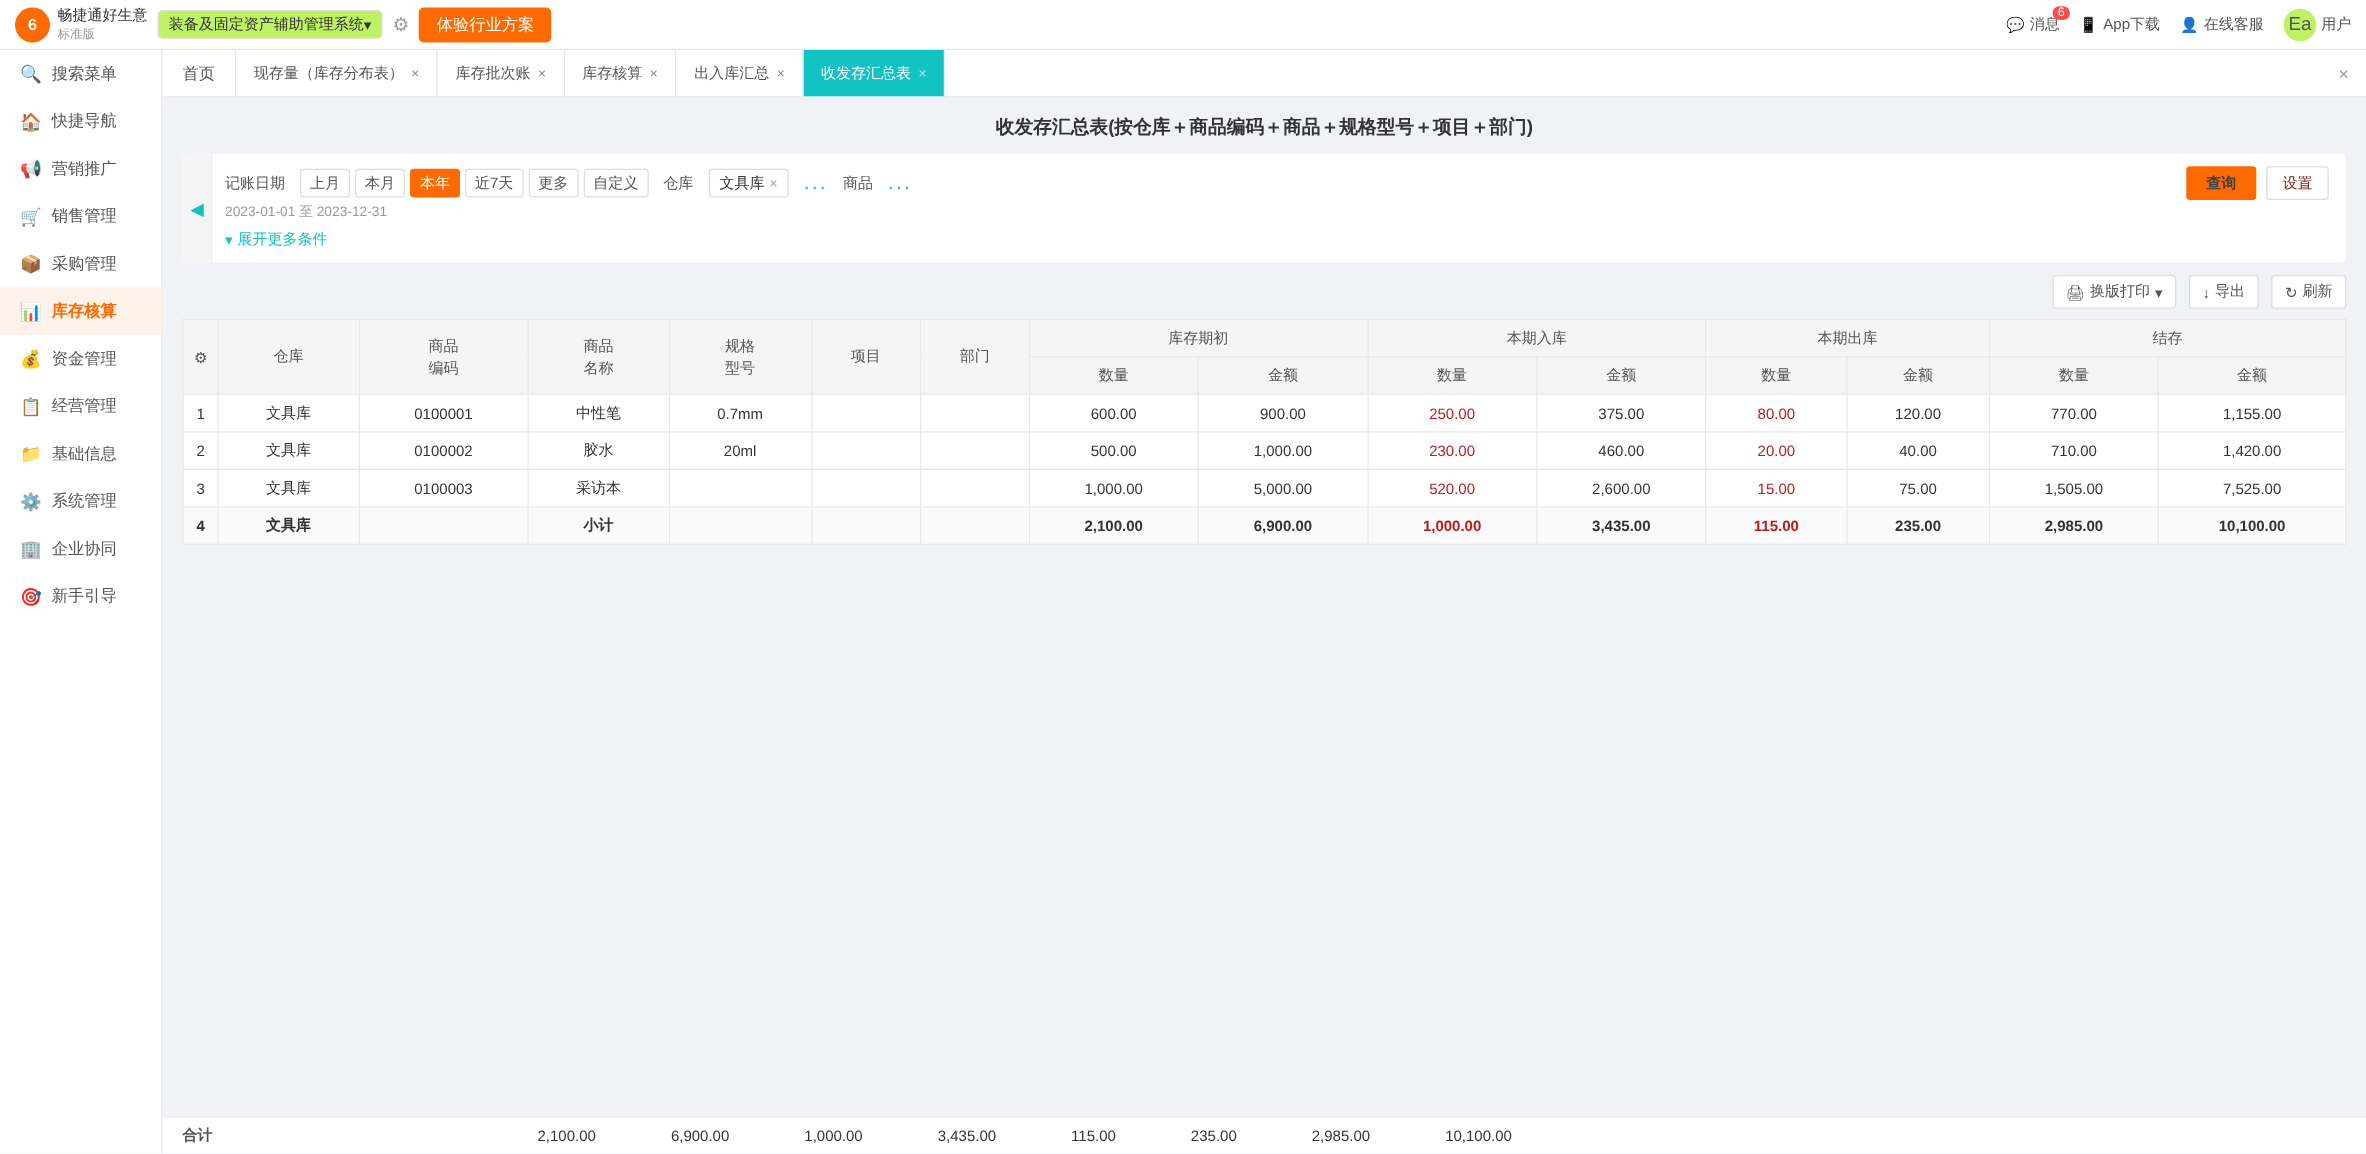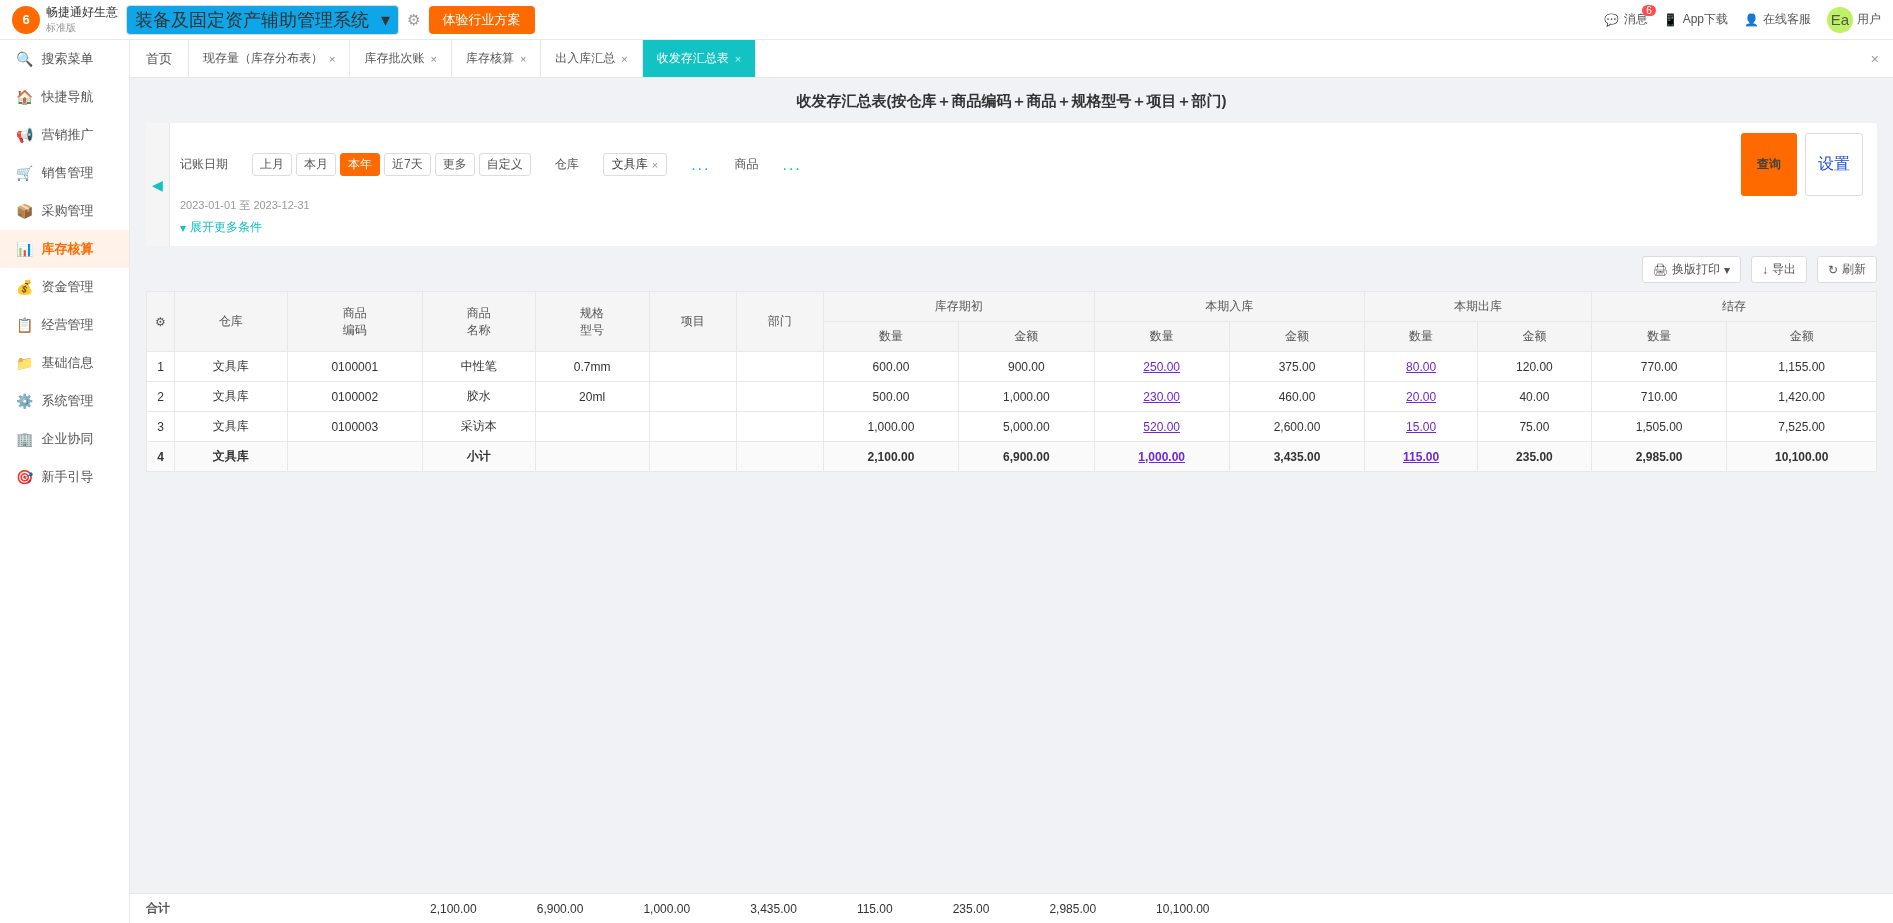--- a/index.html
+++ b/index.html
@@ -5,21 +5,21 @@
     * { box-sizing: border-box; margin: 0; padding: 0; }
     body { font-family: 'Microsoft YaHei', Arial, sans-serif; font-size: 12px; background: #f0f2f5; color: #333; display: flex; flex-direction: column; height: 923px; overflow: hidden; }
 
     
     .top-bar { display: flex; align-items: center; background: #fff; height: 40px; padding: 0 12px; border-bottom: 1px solid #e8e8e8; justify-content: space-between; }
     .top-bar-left { display: flex; align-items: center; gap: 8px; }
     .logo-area { display: flex; align-items: center; gap: 6px; }
     .logo-icon { width: 28px; height: 28px; background: #ff6a00; border-radius: 50%; display: flex; align-items: center; justify-content: center; color: #fff; font-weight: bold; font-size: 13px; }
     .logo-text { font-size: 12px; color: #333; line-height: 1.3; }
     .logo-text .sub { color: #999; font-size: 10px; }
-    .system-select { display: flex; align-items: center; gap: 12px; background: #0ea5e9; border: 1px solid #ddd; border-radius: 4px; padding: 2px 8px; cursor: pointer; font-size: 18px; }
+    .system-select { display: flex; align-items: center; gap: 0; background: #bef264; border: 1px solid #ddd; border-radius: 4px; padding: 2px 8px; cursor: pointer; font-size: 12px; }
     .trial-btn { background: #ff6a00; color: #fff; border: none; border-radius: 4px; padding: 5px 14px; font-size: 13px; cursor: pointer; }
     .top-bar-right { display: flex; align-items: center; gap: 16px; font-size: 12px; color: #555; }
     .top-right-item { display: flex; align-items: center; gap: 4px; cursor: pointer; position: relative; }
     .badge { background: #ff4d4f; color: #fff; border-radius: 10px; font-size: 10px; padding: 0 4px; position: absolute; top: -6px; right: -8px; }
     .user-avatar { width: 26px; height: 26px; background: #bef264; border-radius: 50%; display: flex; align-items: center; justify-content: center; font-size: 15px; }
 
     
     .main-layout { display: flex; flex: 1; overflow: hidden; }
 
     
@@ -41,47 +41,47 @@
     .global-close { margin-left: auto; padding: 0 14px; cursor: pointer; font-size: 14px; color: #999; }
 
     
     .page-container { flex: 1; overflow-y: auto; padding: 14px 16px; background: #f0f2f5; }
 
     
     .page-title { font-size: 15px; font-weight: bold; color: #333; margin-bottom: 12px; text-align: center; }
 
     
     .filter-area { background: #fff; border-radius: 4px; padding: 10px 14px; margin-bottom: 10px; position: relative; }
-    .filter-row { display: flex; align-items: center; gap: 24px; flex-wrap: wrap; }
+    .filter-row { display: flex; align-items: center; gap: 12px; flex-wrap: wrap; }
     .filter-label { color: #555; font-size: 12px; white-space: nowrap; }
     .date-buttons { display: flex; gap: 4px; justify-content: center; }
     .date-btn { padding: 2px 7px; border: 1px solid #ddd; border-radius: 3px; cursor: pointer; font-size: 12px; background: #fff; color: #555; }
     .date-btn.active { background: #ff6a00; color: #fff; border-color: #ff6a00; }
     .date-range { font-size: 11px; color: #999; margin-top: 2px; }
     .warehouse-tag { display: flex; align-items: center; gap: 4px; background: #fff; border: 1px solid #ddd; border-radius: 3px; padding: 2px 8px; font-size: 12px; }
     .tag-close { cursor: pointer; color: #999; font-size: 11px; }
     .more-dots { color: #13c2c2; cursor: pointer; font-size: 16px; letter-spacing: 2px; }
     .filter-actions { margin-left: auto; display: flex; gap: 8px; }
     .btn-query { background: #ff6a00; color: #404040; border: none; border-radius: 3px; padding: 5px 16px; cursor: pointer; font-size: 12px; font-weight: bold; }
-    .btn-settings { background: #fff; border: 1px solid #ddd; border-radius: 3px; padding: 20px 12px; cursor: pointer; font-size: 16px; color: #1d4ed8; }
+    .btn-settings { background: #fff; border: 1px solid #ddd; border-radius: 3px; padding: 4px 12px; cursor: pointer; font-size: 12px; color: #7f1d1d; }
     .expand-btn { display: flex; align-items: center; gap: 4px; color: #13c2c2; cursor: pointer; font-size: 12px; margin-top: 6px; }
     .filter-collapse-btn { position: absolute; left: 0; top: 0; bottom: 0; width: 24px; background: #f5f5f5; border-right: 1px solid #e8e8e8; display: flex; align-items: center; justify-content: center; cursor: pointer; color: #13c2c2; font-size: 14px; border-radius: 4px 0 0 4px; }
 
     
     .toolbar-row { display: flex; justify-content: space-between; align-items: center; margin-bottom: 8px; }
     .toolbar-right { display: flex; gap: 10px; align-items: center; }
     .toolbar-btn { display: flex; align-items: center; gap: 4px; color: #555; cursor: pointer; font-size: 12px; border: 1px solid #ddd; border-radius: 3px; padding: 4px 10px; background: #fff; }
 
     
     .data-table { width: 100%; border-collapse: collapse; background: #fff; font-size: 12px; }
     .data-table th { background: #f5f5f5; border: 1px solid #e8e8e8; padding: 6px 8px; text-align: center; font-weight: normal; color: #555; white-space: nowrap; }
     .data-table td { border: 1px solid #e8e8e8; padding: 6px 8px; text-align: center; color: #333; white-space: nowrap; }
     .data-table .row-subtotal td { font-weight: bold; background: #fafafa; }
     .data-table .row-subtotal .warehouse-cell { color: #333; font-weight: bold; }
-    .underline { text-decoration: underline; color: #6d28d9; cursor: pointer; }
+    .underline { color: #b91c1c; cursor: pointer; }
     .settings-col { width: 28px; }
 
     
     .footer-bar { background: #fff; border-top: 1px solid #e8e8e8; padding: 6px 16px; display: flex; align-items: center; font-size: 12px; color: #333; }
     .footer-bar .footer-label { color: #555; font-weight: bold; margin-right: 40px; }
     .footer-bar .footer-val { margin-right: 60px; }
   </style>
 </head>
 <body>
 

